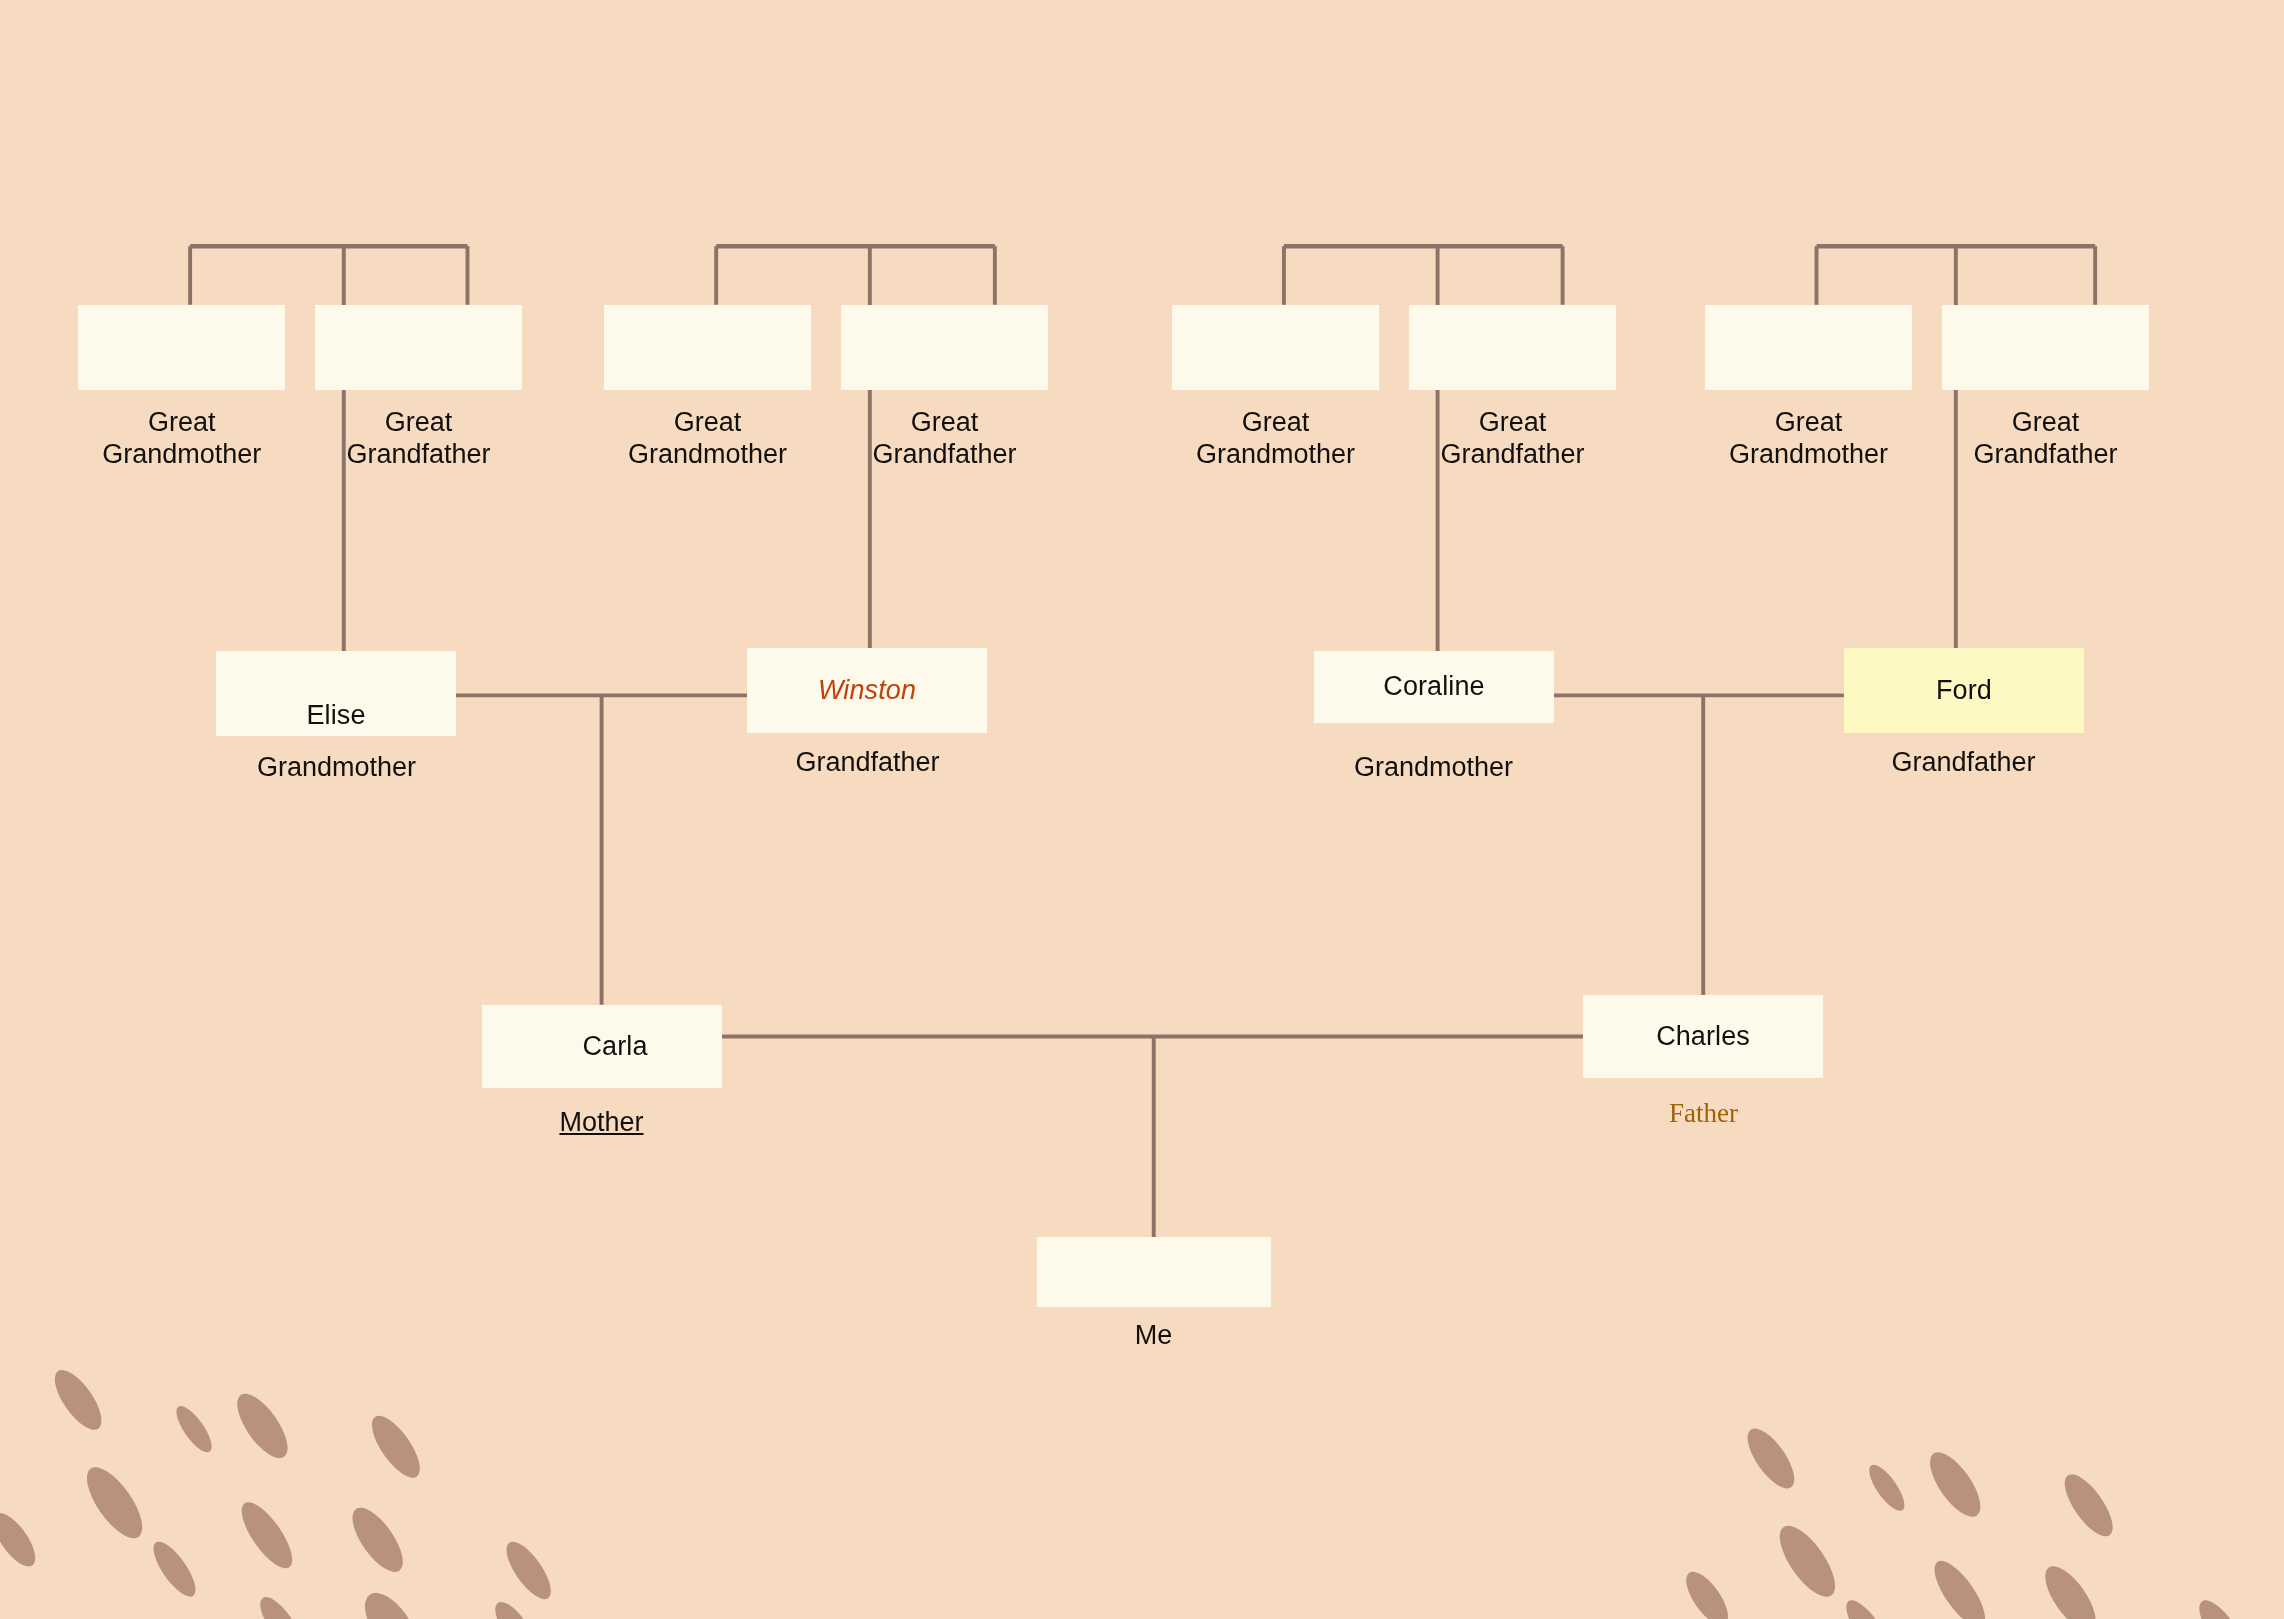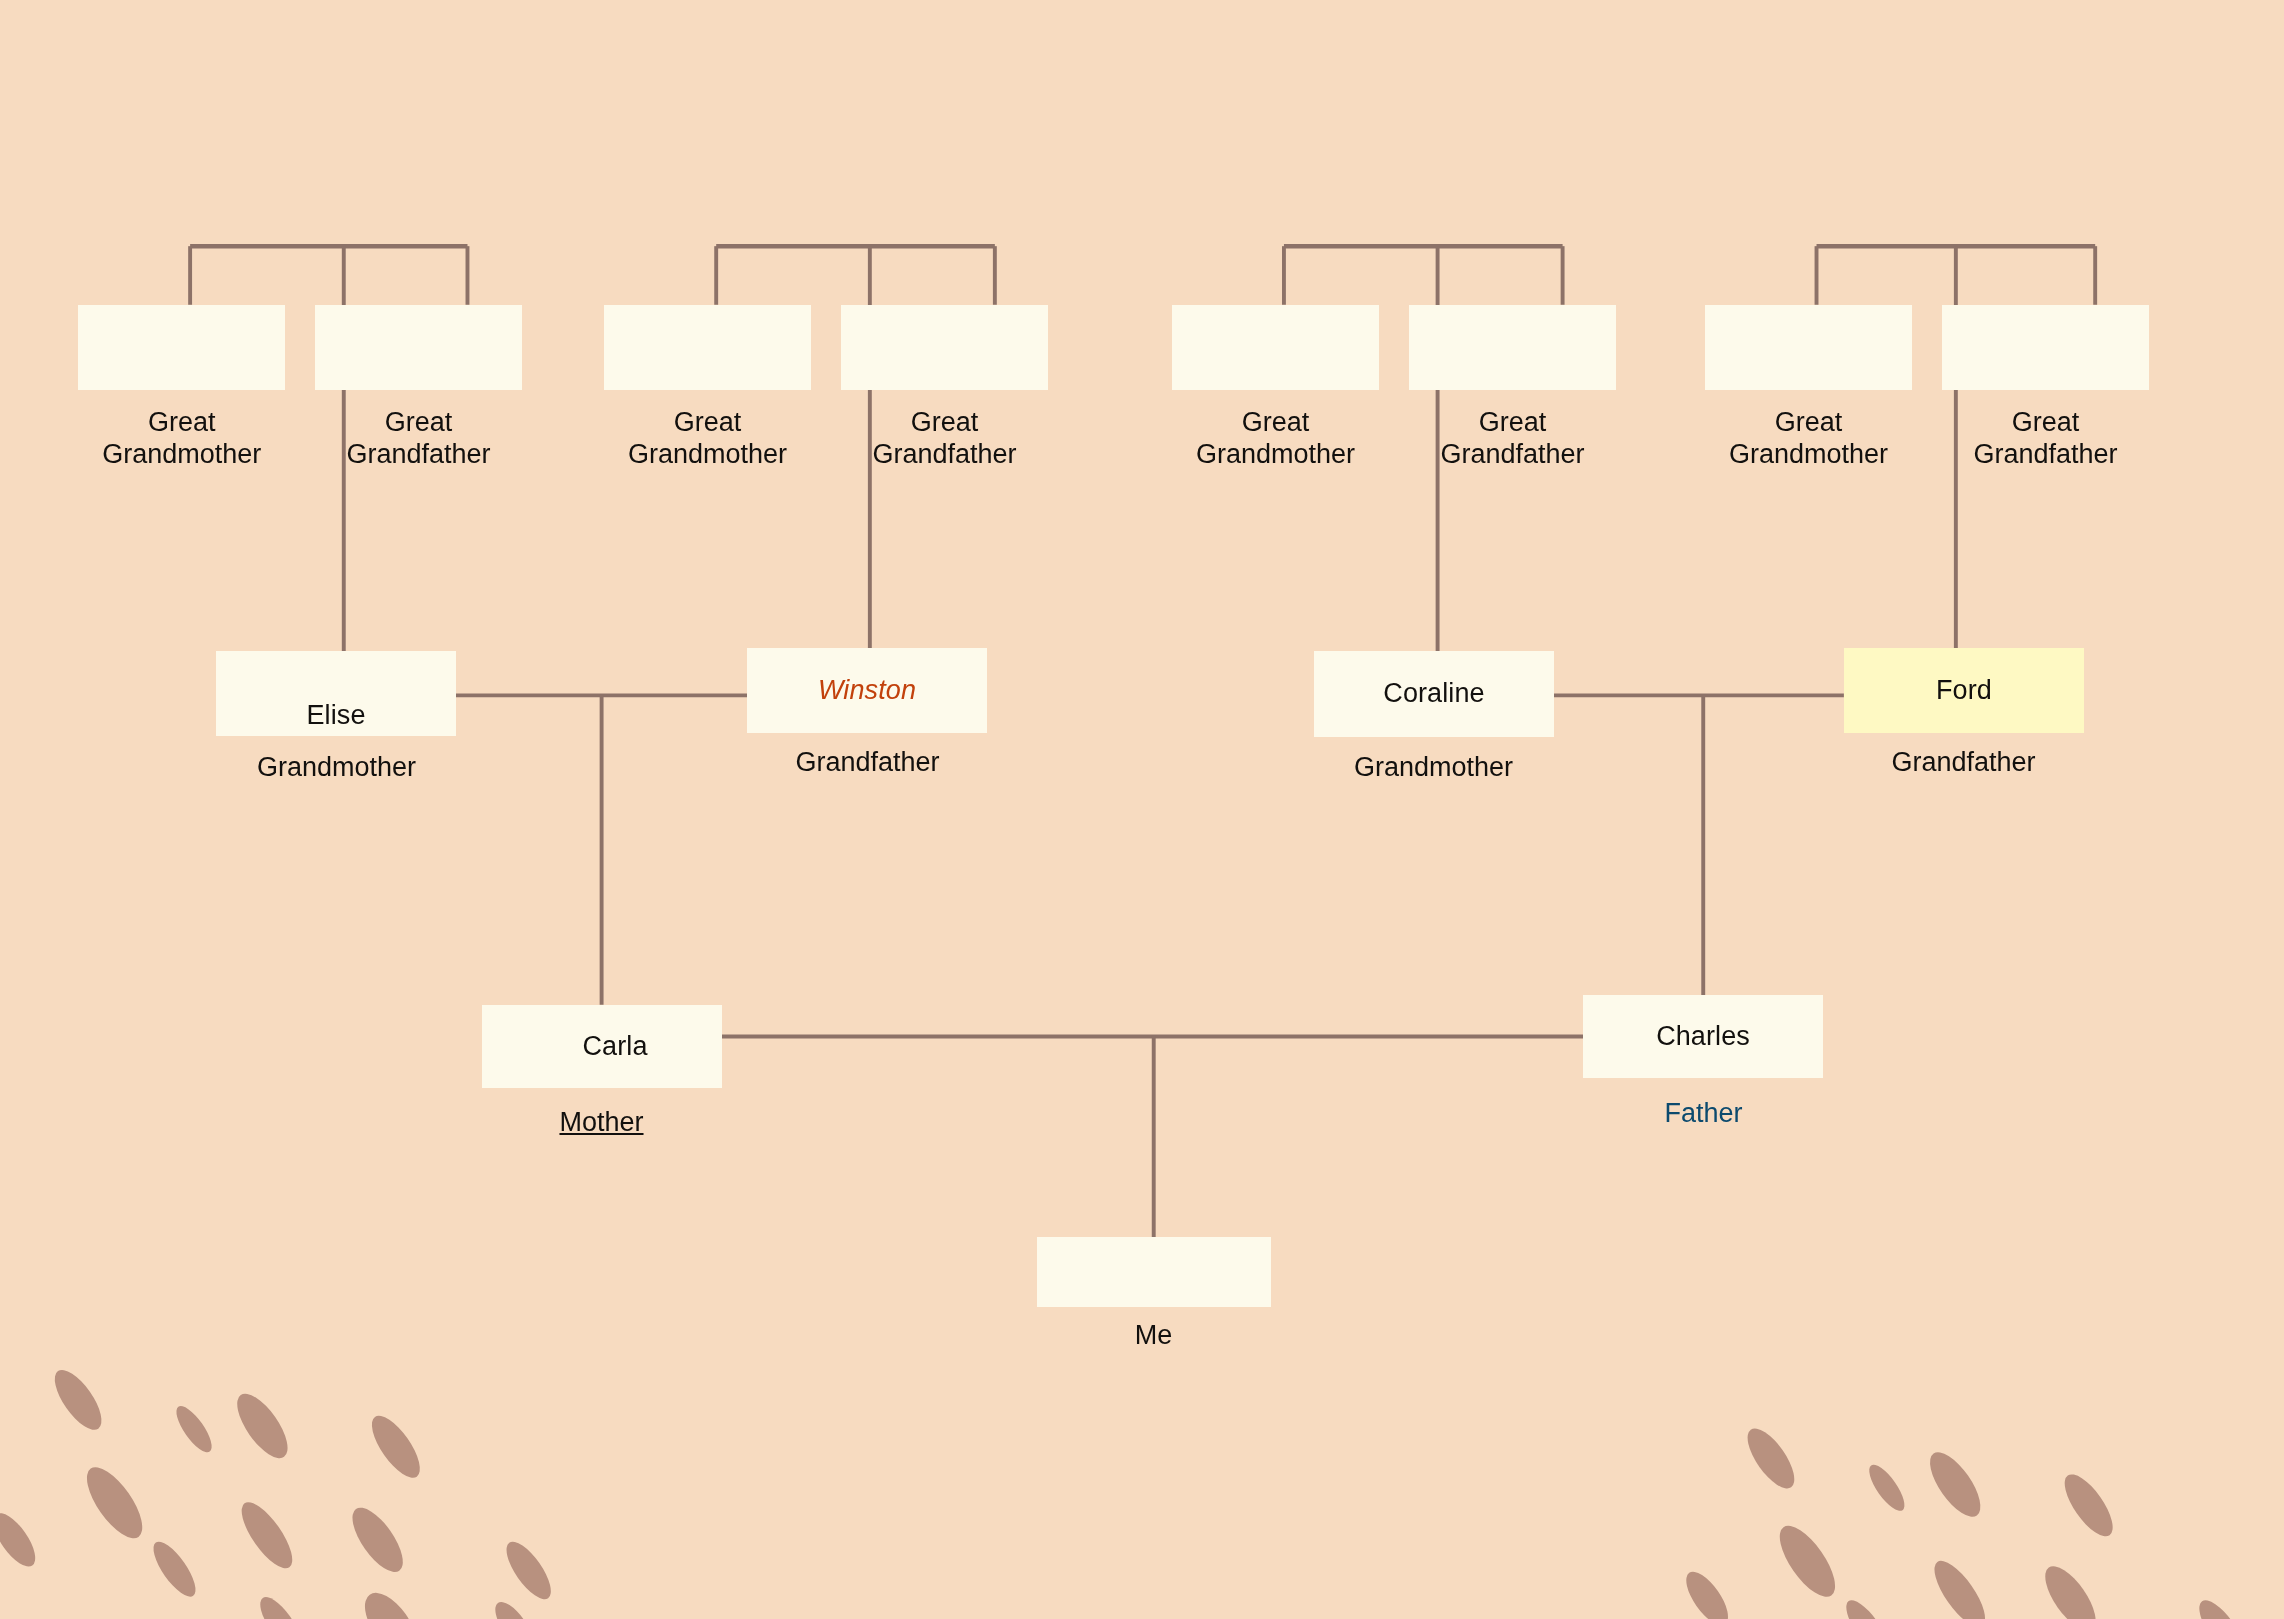--- a/index.html
+++ b/index.html
@@ -166,36 +166,36 @@
       <div class="node-caption" style="left: 1850px; top: 407px; width: 391px; color: rgb(18, 16, 14);">Great
 Grandfather</div>
       <div class="node" style="left: 216px; top: 651px; width: 240px; height: 85px; background: rgb(253, 250, 235);">
         <span class="node-name" style="color: rgb(18, 16, 14); margin-top: 44px;">Elise</span>
       </div>
       <div class="node-caption" style="left: 141px; top: 752px; width: 391px; color: rgb(18, 16, 14);">Grandmother</div>
       <div class="node" style="left: 747px; top: 648px; width: 240px; height: 85px; background: rgb(253, 250, 235);">
         <span class="node-name" style="color: #c2410c; font-style: italic;">Winston</span>
       </div>
       <div class="node-caption" style="left: 672px; top: 747px; width: 391px; color: rgb(18, 16, 14);">Grandfather</div>
-      <div class="node" style="left: 1314px; top: 651px; width: 240px; height: 86px; background: rgb(253, 250, 235);">
+      <div class="node" style="left: 1314px; top: 651px; width: 240px; height: 72px; background: rgb(253, 250, 235);">
         <span class="node-name" style="color: rgb(18, 16, 14);">Coraline</span>
       </div>
       <div class="node-caption" style="left: 1238px; top: 752px; width: 391px; color: rgb(18, 16, 14);">Grandmother</div>
       <div class="node" style="left: 1844px; top: 648px; width: 240px; height: 85px; background: #fef9c3;">
         <span class="node-name" style="color: rgb(18, 16, 14);">Ford</span>
       </div>
       <div class="node-caption" style="left: 1768px; top: 747px; width: 391px; color: rgb(18, 16, 14);">Grandfather</div>
       <div class="node" style="left: 482px; top: 1005px; width: 240px; height: 83px; background: rgb(253, 250, 235); padding-left: 26px;">
         <span class="node-name" style="color: rgb(18, 16, 14);">Carla</span>
       </div>
       <div class="node-caption" style="left: 406px; top: 1107px; width: 391px; color: rgb(18, 16, 14); text-decoration: underline;">Mother</div>
       <div class="node" style="left: 1583px; top: 995px; width: 240px; height: 83px; background: rgb(253, 250, 235);">
         <span class="node-name" style="color: rgb(18, 16, 14);">Charles</span>
       </div>
-      <div class="node-caption" style="left: 1508px; top: 1098px; width: 391px; color: #0c4a6e;">Father</div>
+      <div class="node-caption" style="left: 1508px; top: 1098px; width: 391px; color: #a16207; font-family: Liberation Serif, serif;">Father</div>
       <div class="node" style="left: 1037px; top: 1237px; width: 234px; height: 70px; background: rgb(253, 250, 235);">
         <span class="node-name" style="color: rgb(18, 16, 14);"></span>
       </div>
       <div class="node-caption" style="left: 958px; top: 1320px; width: 391px; color: rgb(18, 16, 14);">Me</div>
     </div>
 
 </div>
 
 
 </body></html>

